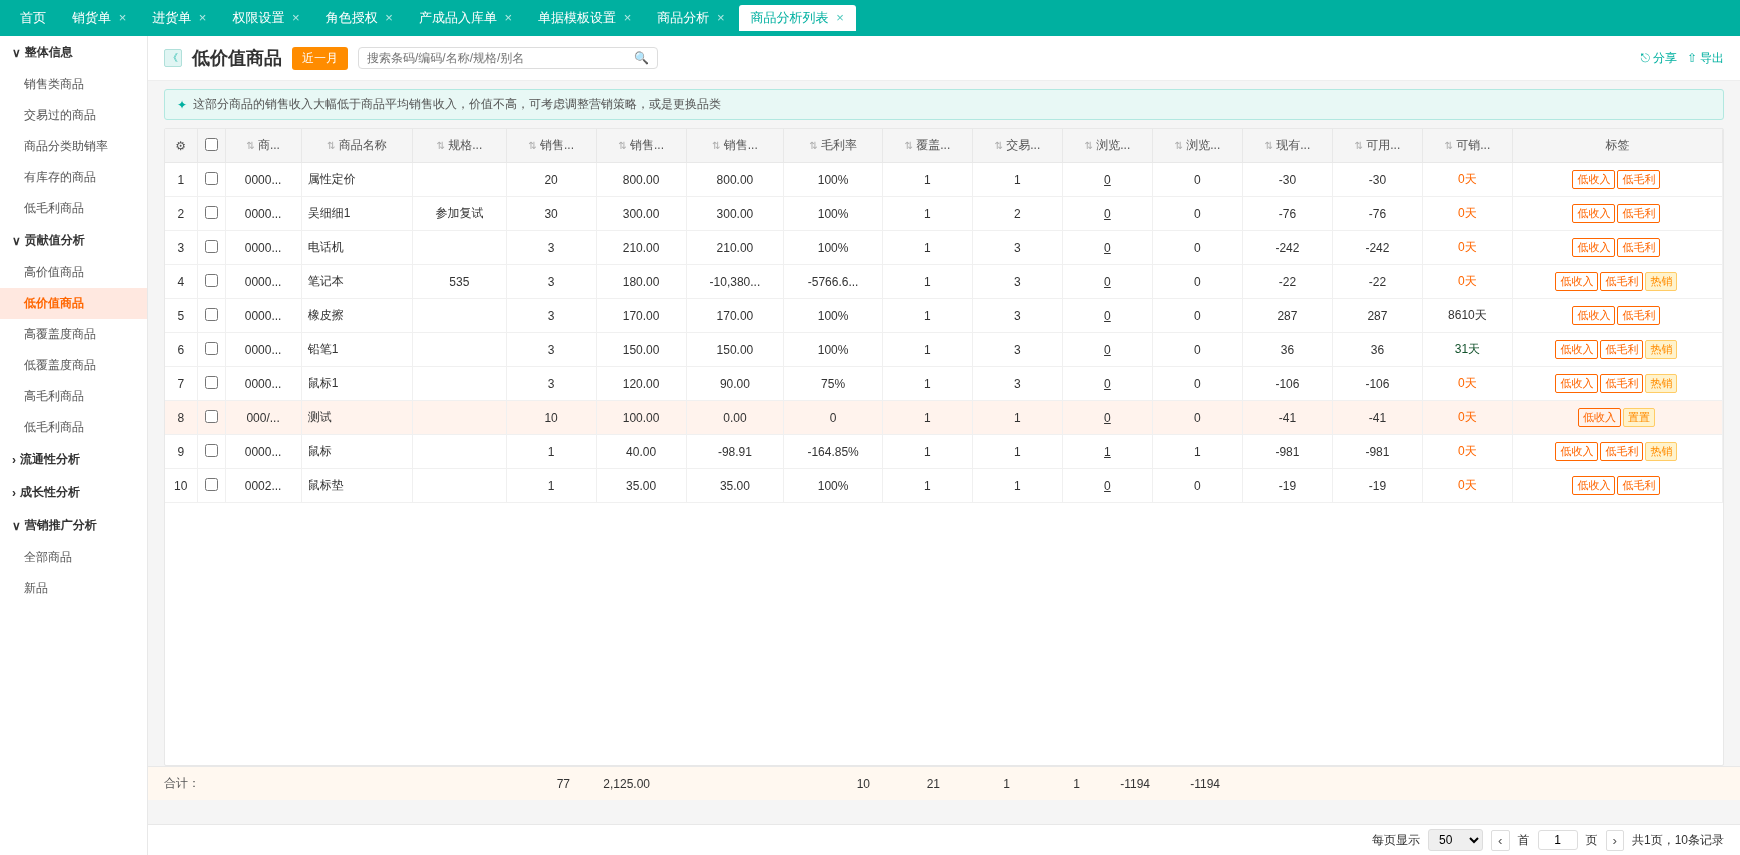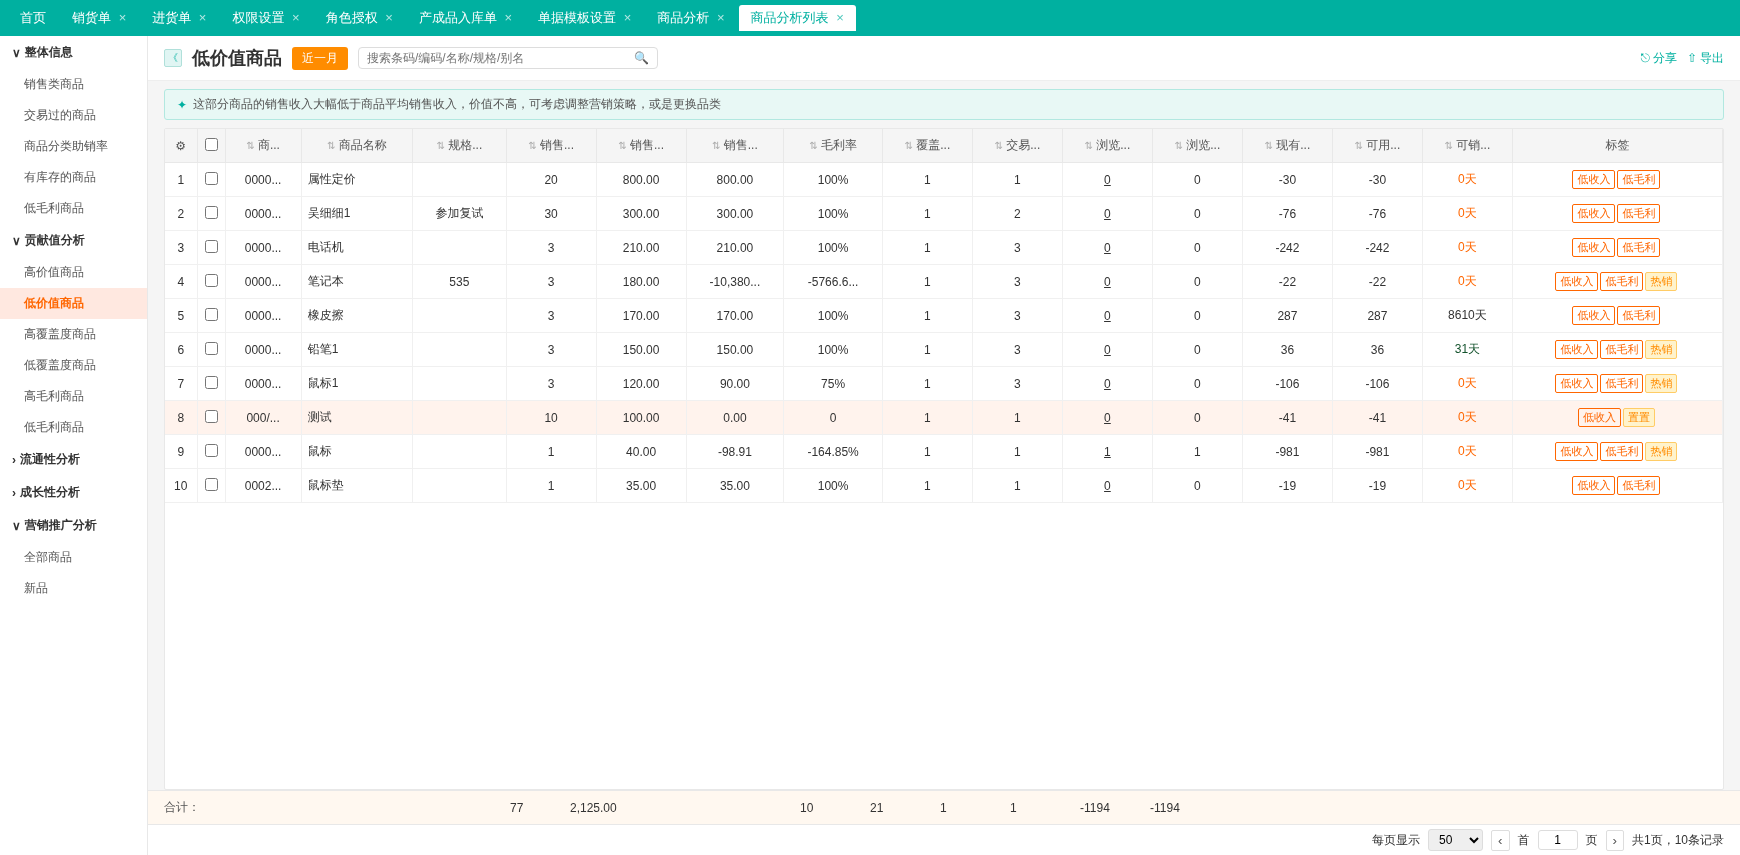--- a/index.html
+++ b/index.html
@@ -188,32 +188,33 @@
     
     .table-footer {
       background: #fff8f0;
       border-top: 1px solid #e8e8e8;
       padding: 8px 16px;
       display: flex;
       align-items: center;
     }
     .footer-label { color: #555; font-weight: normal; margin-right: 20px; }
     .footer-values { display: flex; gap: 0; flex: 1; }
-    .footer-val { text-align: left; min-width: 60px; }
+    .footer-val { text-align: right; min-width: 60px; }
     
     
     .pagination-bar {
       background: #fff;
       border-top: 1px solid #e8e8e8;
       padding: 4px 16px;
       display: flex;
       align-items: center;
       justify-content: flex-end;
       gap: 8px;
       font-size: 12px;
+      margin-top: 24px;
     }
     .page-size-select {
       border: 1px solid #ddd;
       border-radius: 3px;
       padding: 2px 6px;
       font-size: 12px;
       cursor: pointer;
     }
     .page-btn {
       border: 1px solid #ddd;

